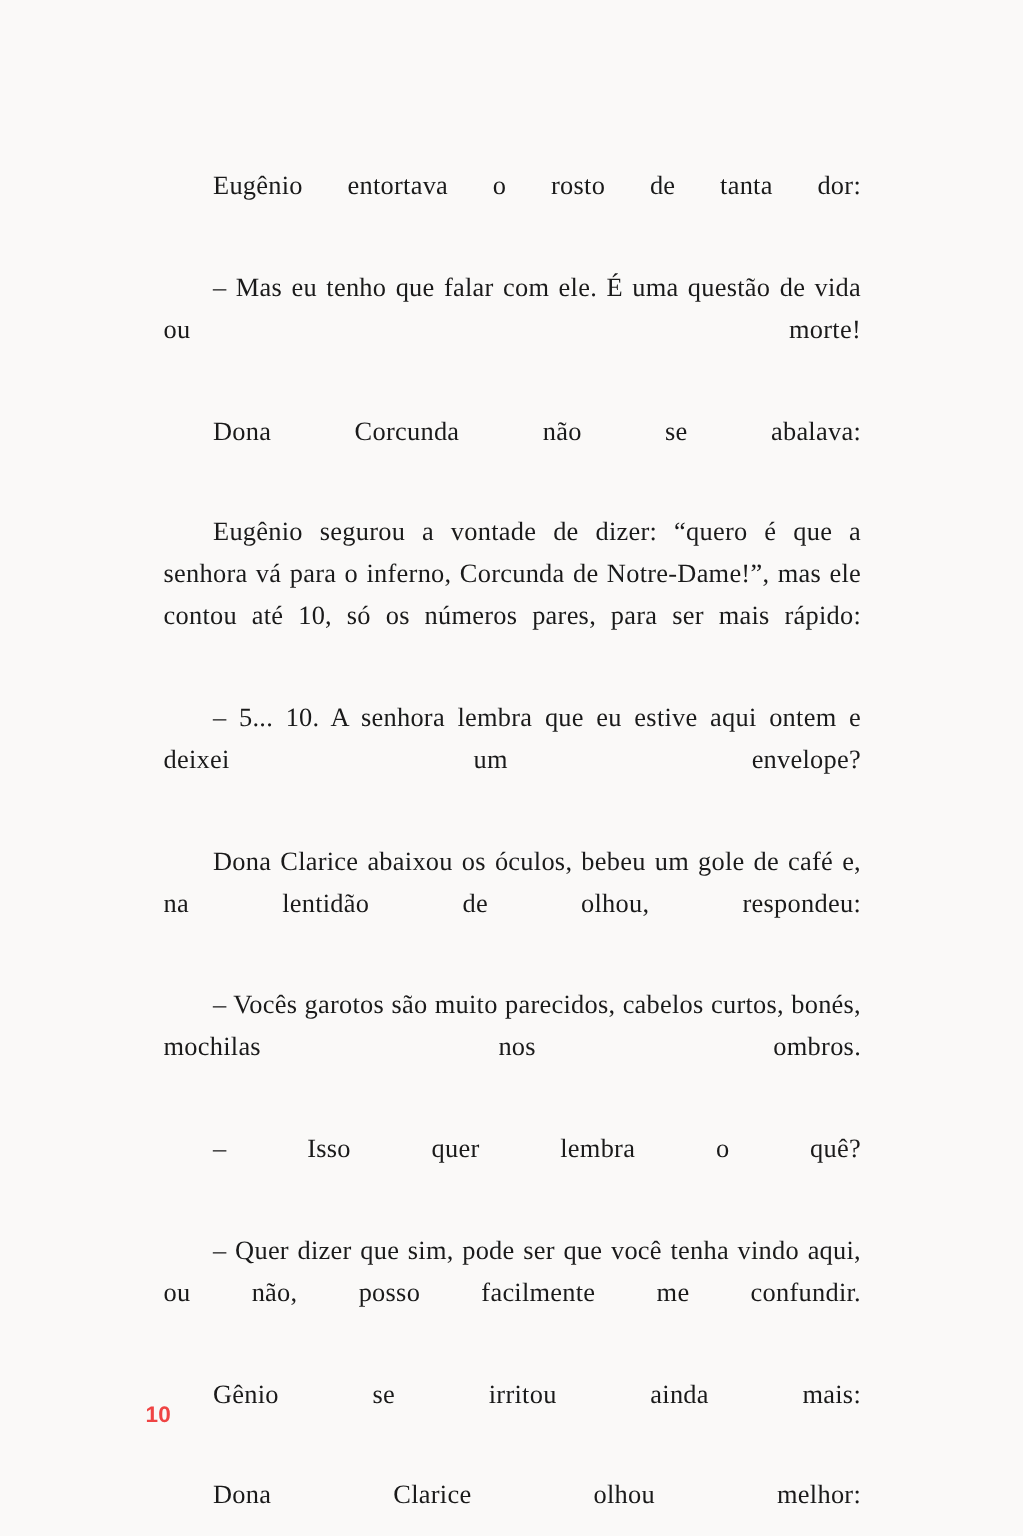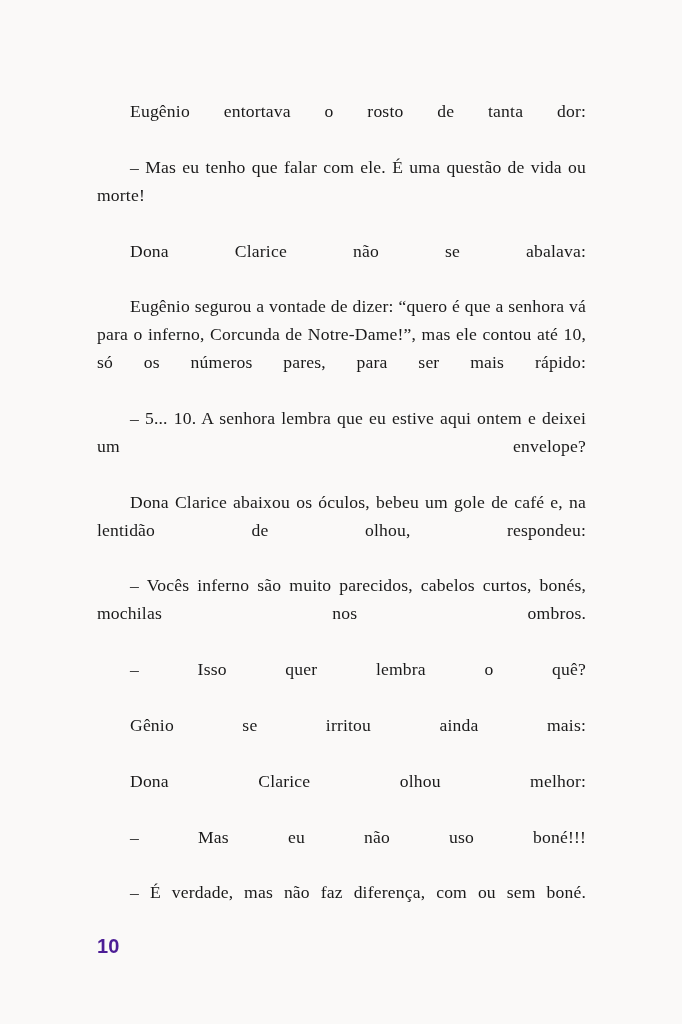--- a/index.html
+++ b/index.html
@@ -27,21 +27,21 @@
   }
 
   .text-block {
     position: absolute;
     left: 97px;
     top: 98px;
     width: 489px;
   }
 
   .para {
-    margin: 0;
+    margin: 12px;
     padding: 0;
     font-size: 17.6px;
     line-height: 27.9px;
     text-align: justify;
     text-justify: inter-word;
     text-indent: 33px;
     hyphens: none;
     -webkit-hyphens: none;
     letter-spacing: 0.01em;
     word-spacing: 0.005em;
@@ -52,41 +52,42 @@
     content: "";
     display: inline-block;
     width: 100%;
   }
 
   .page-number {
     position: absolute;
     left: 97px;
     top: 936px;
     font-family: "Liberation Sans", "DejaVu Sans", sans-serif;
-    font-size: 20px;
+    font-size: 15px;
     font-weight: 700;
-    color: #4c1d95;
+    color: #ef4444;
     letter-spacing: 0.01em;
     line-height: 1;
   }
 </style>
 </head>
 <body>
 
 <div class="page">
 
   <div class="text-block">
     <p class="para">Eugênio entortava o rosto de tanta dor:</p>
     <p class="para">– Mas eu tenho que falar com ele. É uma questão de vida ou morte!</p>
-    <p class="para">Dona Clarice não se abalava:</p>
+    <p class="para">Dona Corcunda não se abalava:</p>
     <p class="para">Eugênio segurou a vontade de dizer: “quero é que a senhora vá para o inferno, Corcunda de Notre-Dame!”, mas ele contou até 10, só os números pares, para ser mais rápido:</p>
     <p class="para">– 5... 10. A senhora lembra que eu estive aqui ontem e deixei um envelope?</p>
     <p class="para">Dona Clarice abaixou os óculos, bebeu um gole de café e, na lentidão de olhou, respondeu:</p>
-    <p class="para">– Vocês inferno são muito parecidos, cabelos curtos, bonés, mochilas nos ombros.</p>
+    <p class="para">– Vocês garotos são muito parecidos, cabelos curtos, bonés, mochilas nos ombros.</p>
     <p class="para">– Isso quer lembra o quê?</p>
+    <p class="para">– Quer dizer que sim, pode ser que você tenha vindo aqui, ou não, posso facilmente me confundir.</p>
     <p class="para">Gênio se irritou ainda mais:</p>
     <p class="para">Dona Clarice olhou melhor:</p>
     <p class="para">– Mas eu não uso boné!!!</p>
     <p class="para">– É verdade, mas não faz diferença, com ou sem boné.</p>
 
   </div>
 
   <div class="page-number">10</div>
 
 </div>

